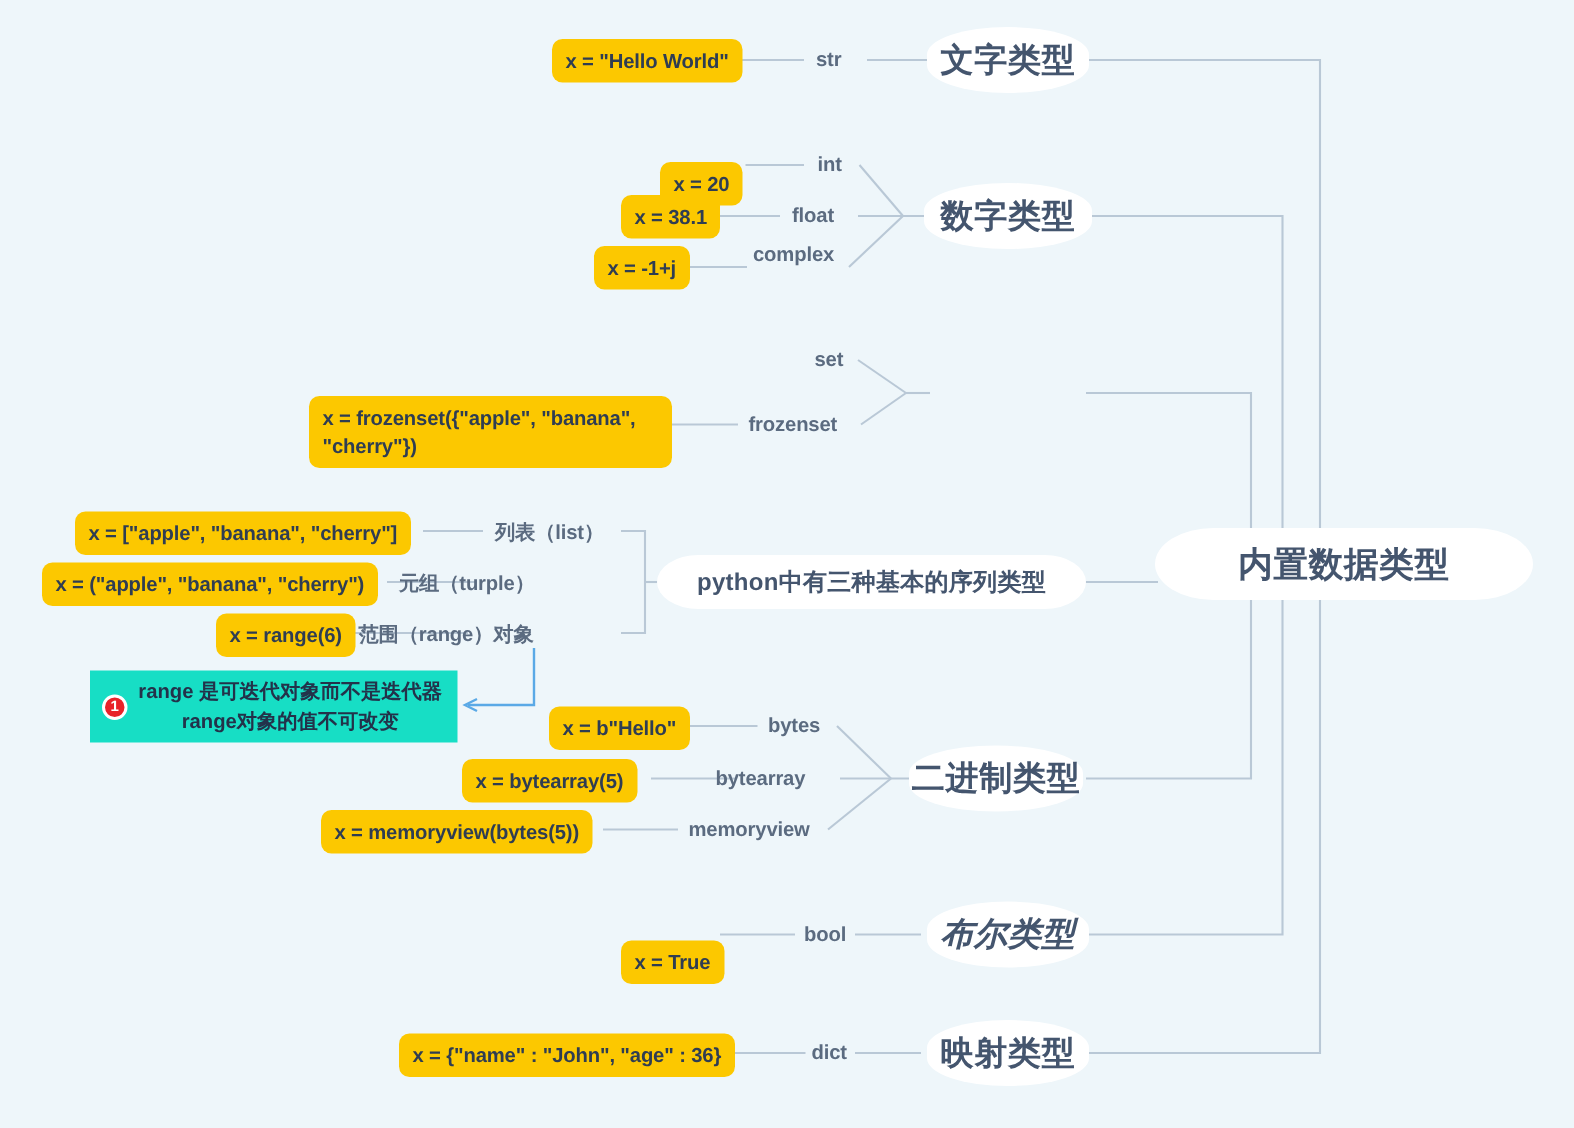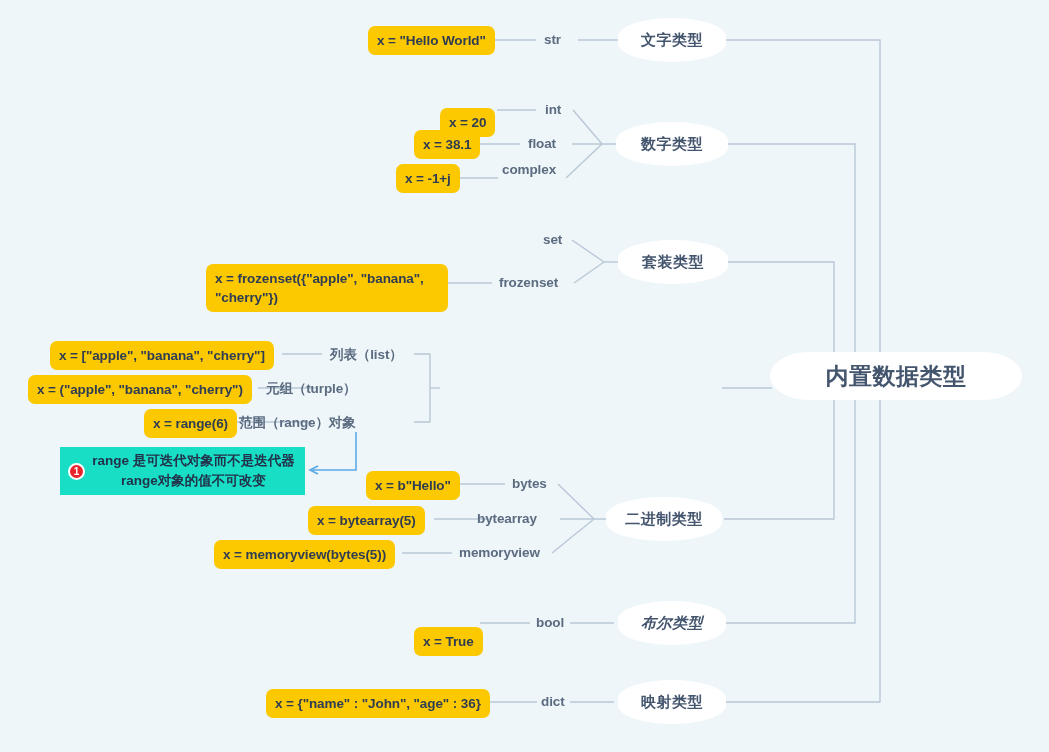--- a/index.html
+++ b/index.html
@@ -44,21 +44,21 @@
     font-size: 13.5px;
     font-weight: bold;
     white-space: nowrap;
     letter-spacing: -0.1px;
   }
   
   .wnode {
     position: absolute;
     background: #ffffff;
     color: #44556e;
-    font-size: 15px;
+    font-size: 22px;
     font-weight: bold;
     display: flex;
     align-items: center;
     justify-content: center;
     box-sizing: border-box;
     border-radius: 50% / 42%;
     white-space: nowrap;
     letter-spacing: 0.5px;
   }
   .wnode.pill {
@@ -201,22 +201,22 @@
   <div class="mlabel" style="left:459px; top:545px;">memoryview</div>
 
   <div class="mlabel" style="left:536px; top:615px;">bool</div>
 
   <div class="mlabel" style="left:541px; top:694px;">dict</div>
 
   <div class="wnode" style="left:618px; top:18px; width:108px; height:44px;">文字类型</div>
 
   <div class="wnode" style="left:616px; top:122px; width:112px; height:44px;">数字类型</div>
 
-  <div class="wnode" style="left:618px; top:240px; width:110px; height:44px;">套装类型</div>
-
+
+  <div class="wnode pill" style="left:438px; top:370px; width:286px; height:36px;">python中有三种基本的序列类型</div>
 
   <div class="wnode" style="left:606px; top:497px; width:116px; height:44px;">二进制类型</div>
 
   <div class="wnode" style="left:618px; top:601px; width:108px; height:44px;font-style:italic;">布尔类型</div>
 
   <div class="wnode" style="left:618px; top:680px; width:108px; height:44px;">映射类型</div>
 
   <div class="wnode root" style="left:770px; top:352px; width:252px; height:48px;">内置数据类型</div>
 
   <div class="note" style="left:60px; top:447px; width:245px; height:48px;">

